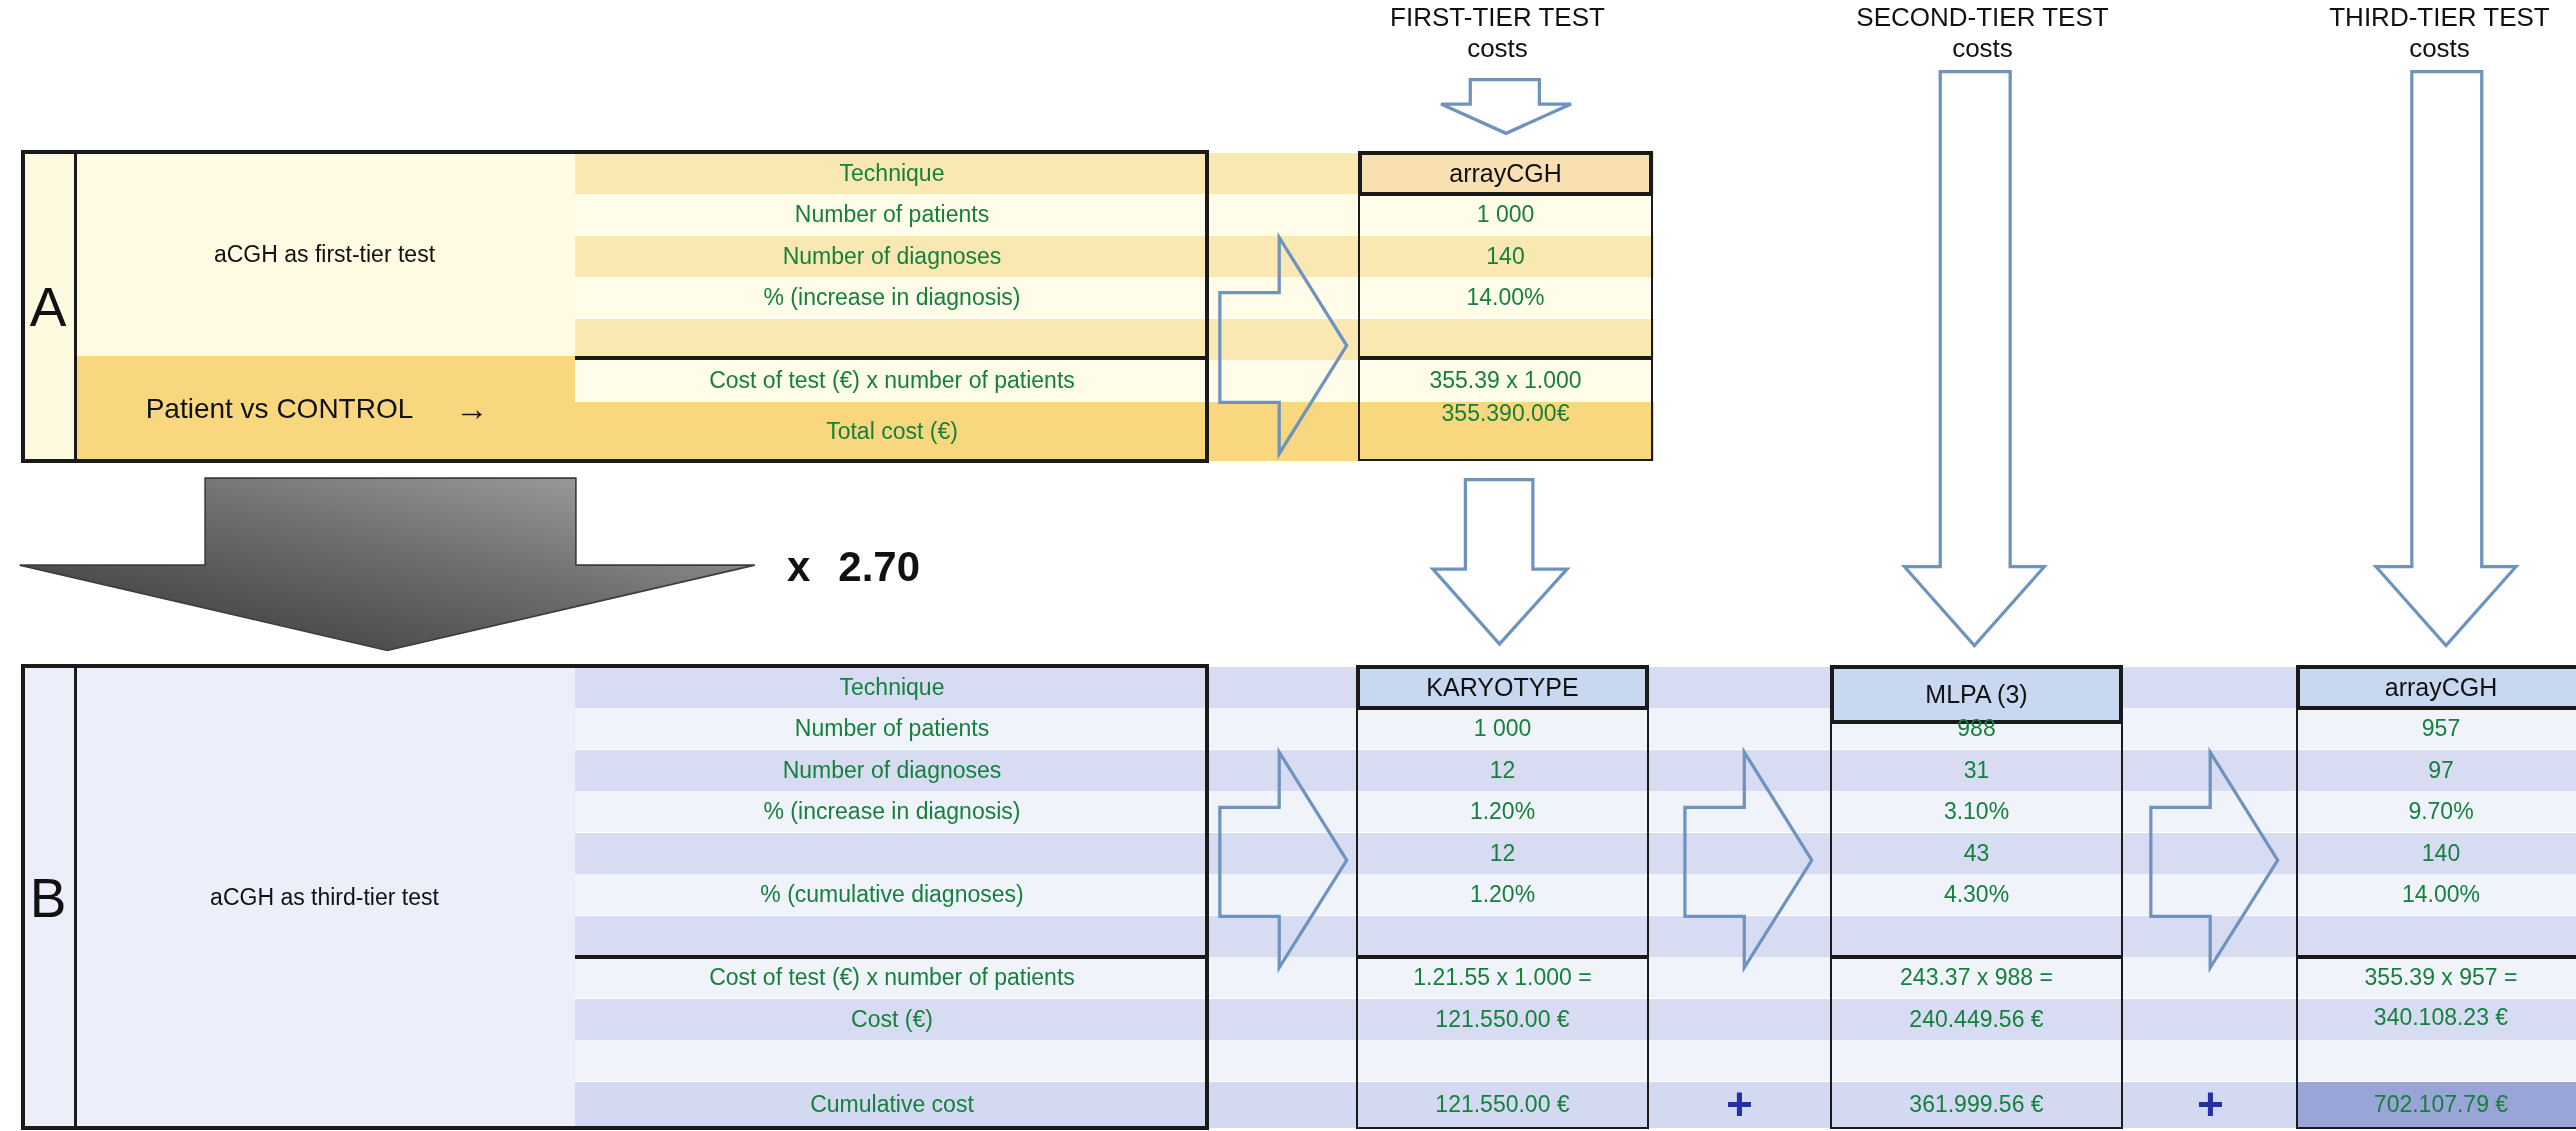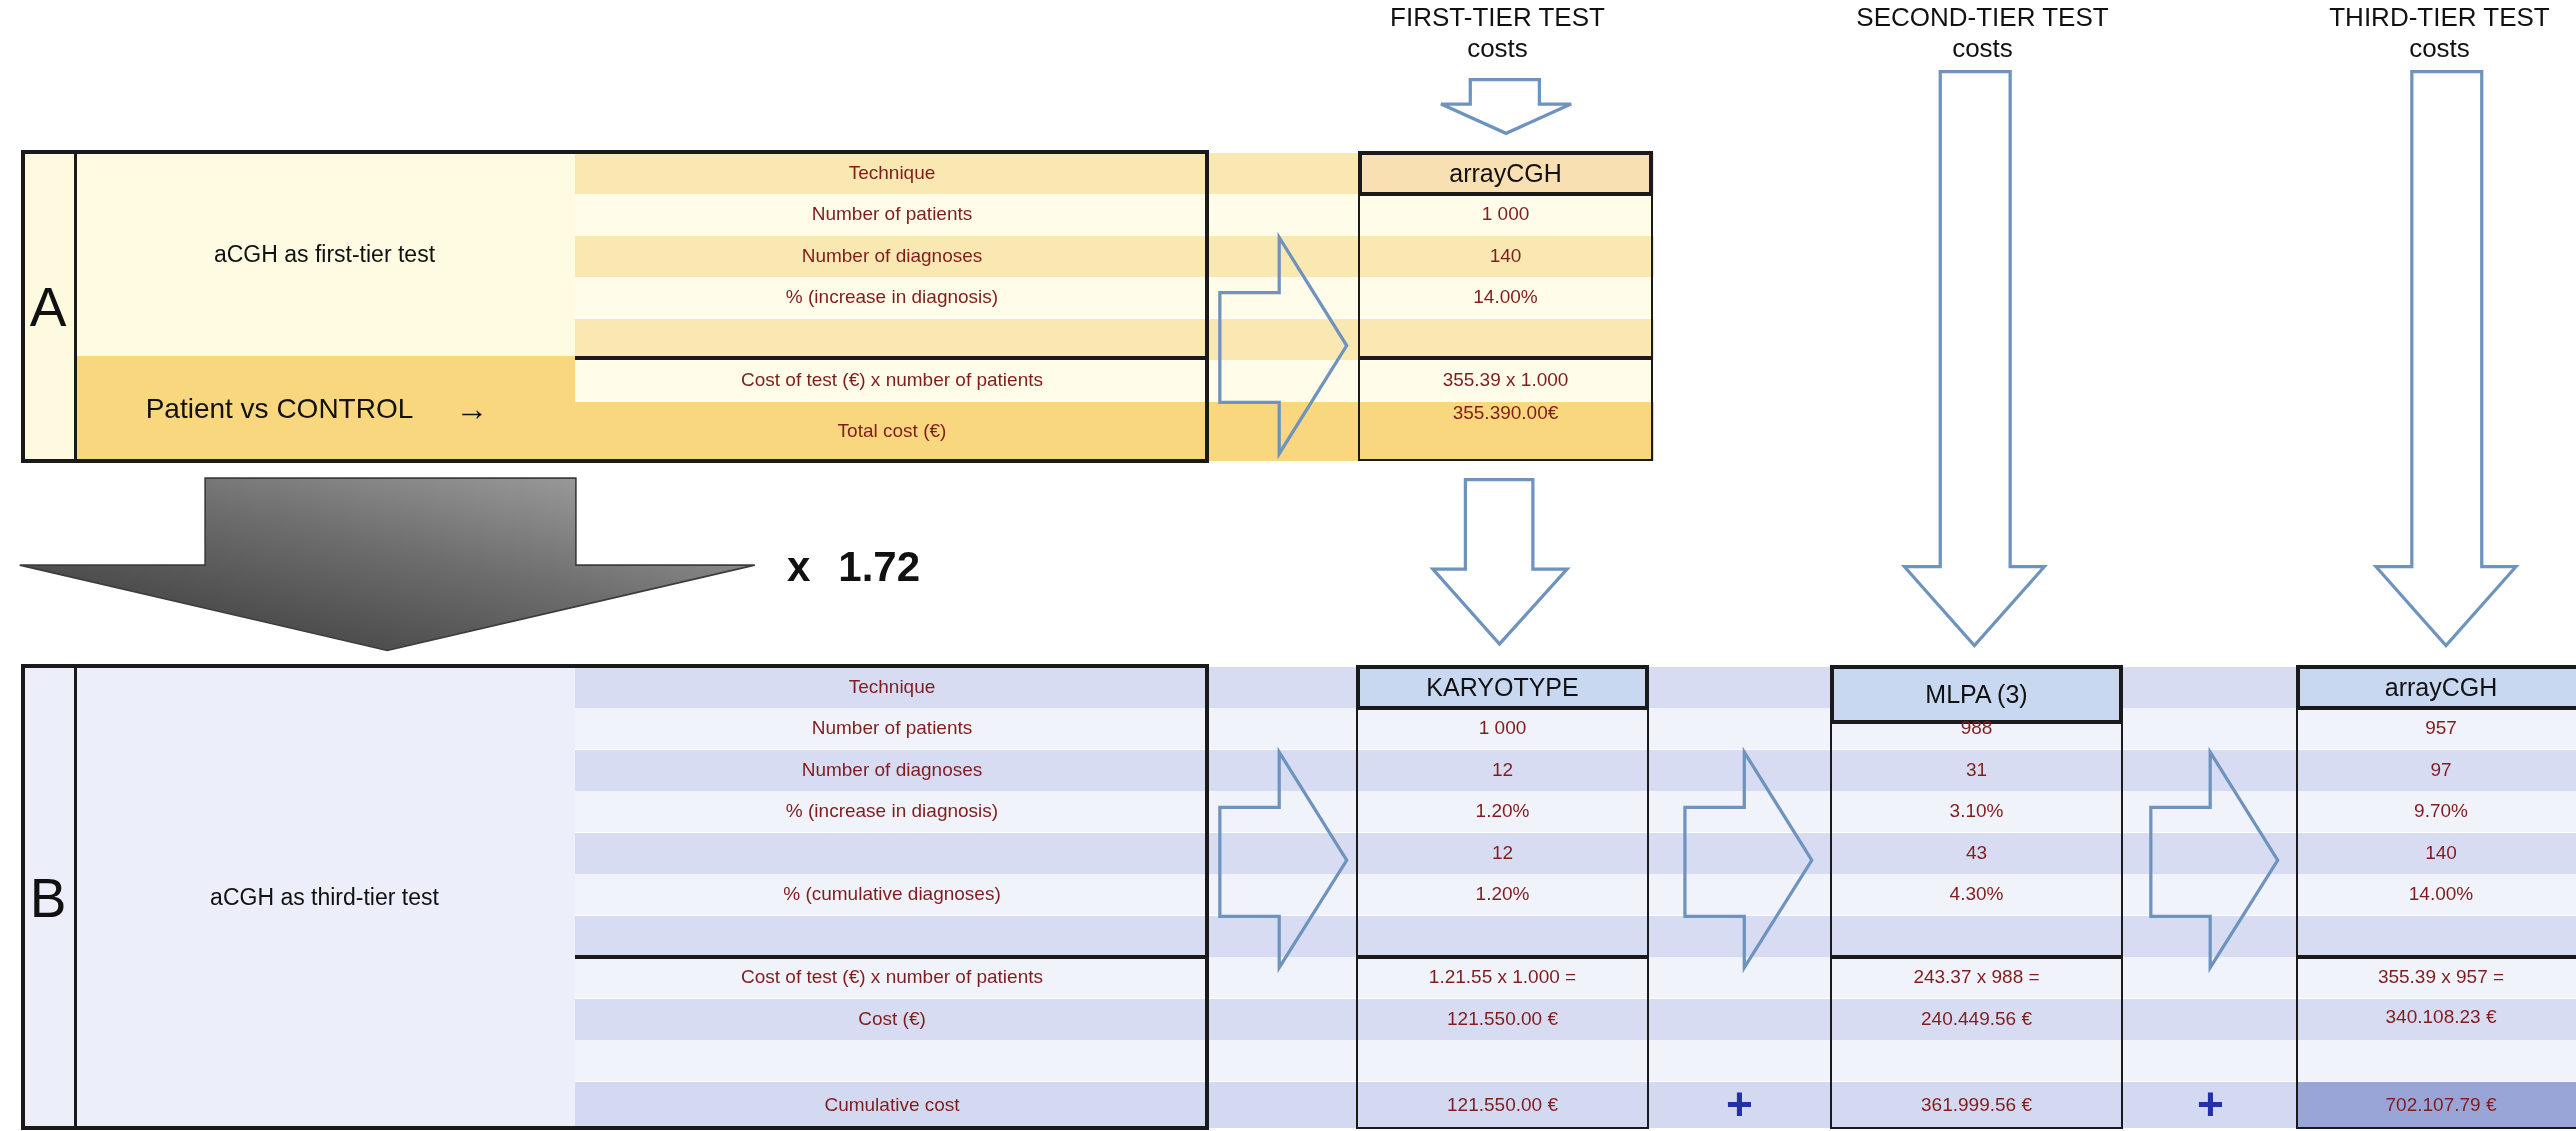--- a/index.html
+++ b/index.html
@@ -8,21 +8,21 @@
     width:2576px;height:1131px;
     background:#ffffff;
     font-family:"Liberation Sans", sans-serif;
     color:#111;
     overflow:hidden;
     margin-left:16px;
   }
   .cell{
     position:absolute;
     display:flex;align-items:center;justify-content:center;
-    font-size:19px;line-height:1.1;color:#7f1d1d;white-space:nowrap;
+    font-size:23px;line-height:1.1;color:#15803d;white-space:nowrap;
   }
   
   .stripe{position:absolute;}
   .a-dark{background:#FAE8B3;}
   .a-light{background:#FFFCEA;}
   .a-sat{background:#F9D77E;}
   .b-dark{background:#D8DCF3;}
   .b-light{background:#F1F3FB;}
   .b-dark2{background:#D4D9F2;}
   
@@ -159,21 +159,21 @@
   <div class="valuebox" style="left:1342px;top:151px;width:295px;height:310px;"></div>
   <div class="headcell a-headcell" style="left:1342px;top:151px;width:295px;height:45px;">arrayCGH</div>
   <div class="hline" style="left:1342px;top:356px;width:295px;height:4.1px;"></div>
   <div class="cell" style="left:1342px;top:194px;width:295px;height:41px;">1 000</div>
   <div class="cell" style="left:1342px;top:236px;width:295px;height:41px;">140</div>
   <div class="cell" style="left:1342px;top:277px;width:295px;height:41px;">14.00%</div>
   <div class="cell" style="left:1342px;top:319px;width:295px;height:41px;"></div>
   <div class="cell" style="left:1342px;top:360px;width:295px;height:41px;">355.39 x 1.000</div>
   <div class="cell" style="left:1342px;top:384px;width:295px;height:59px;">355.390.00€</div>
 
-  <div class="mult" style="left:771px;top:543px;">x 1.72</div>
+  <div class="mult" style="left:771px;top:543px;">x 2.70</div>
 
   <div class="outer-border" style="left:4.9px;top:664px;width:1188px;height:466px;"></div>
   <div class="vline" style="left:58px;top:665px;width:3.3px;height:463px;"></div>
   <div class="hline" style="left:559px;top:955px;width:634px;height:4.1px;"></div>
 
   <div class="panel-letter" style="left:6.5px;top:667px;width:51px;height:461px;">B</div>
   <div class="side-label" style="left:81px;top:667px;width:455px;height:461px;">aCGH as third-tier test</div>
 
   <div class="cell" style="left:559px;top:667px;width:634px;height:41px;">Technique</div>
   <div class="cell" style="left:559px;top:708px;width:634px;height:41px;">Number of patients</div>

